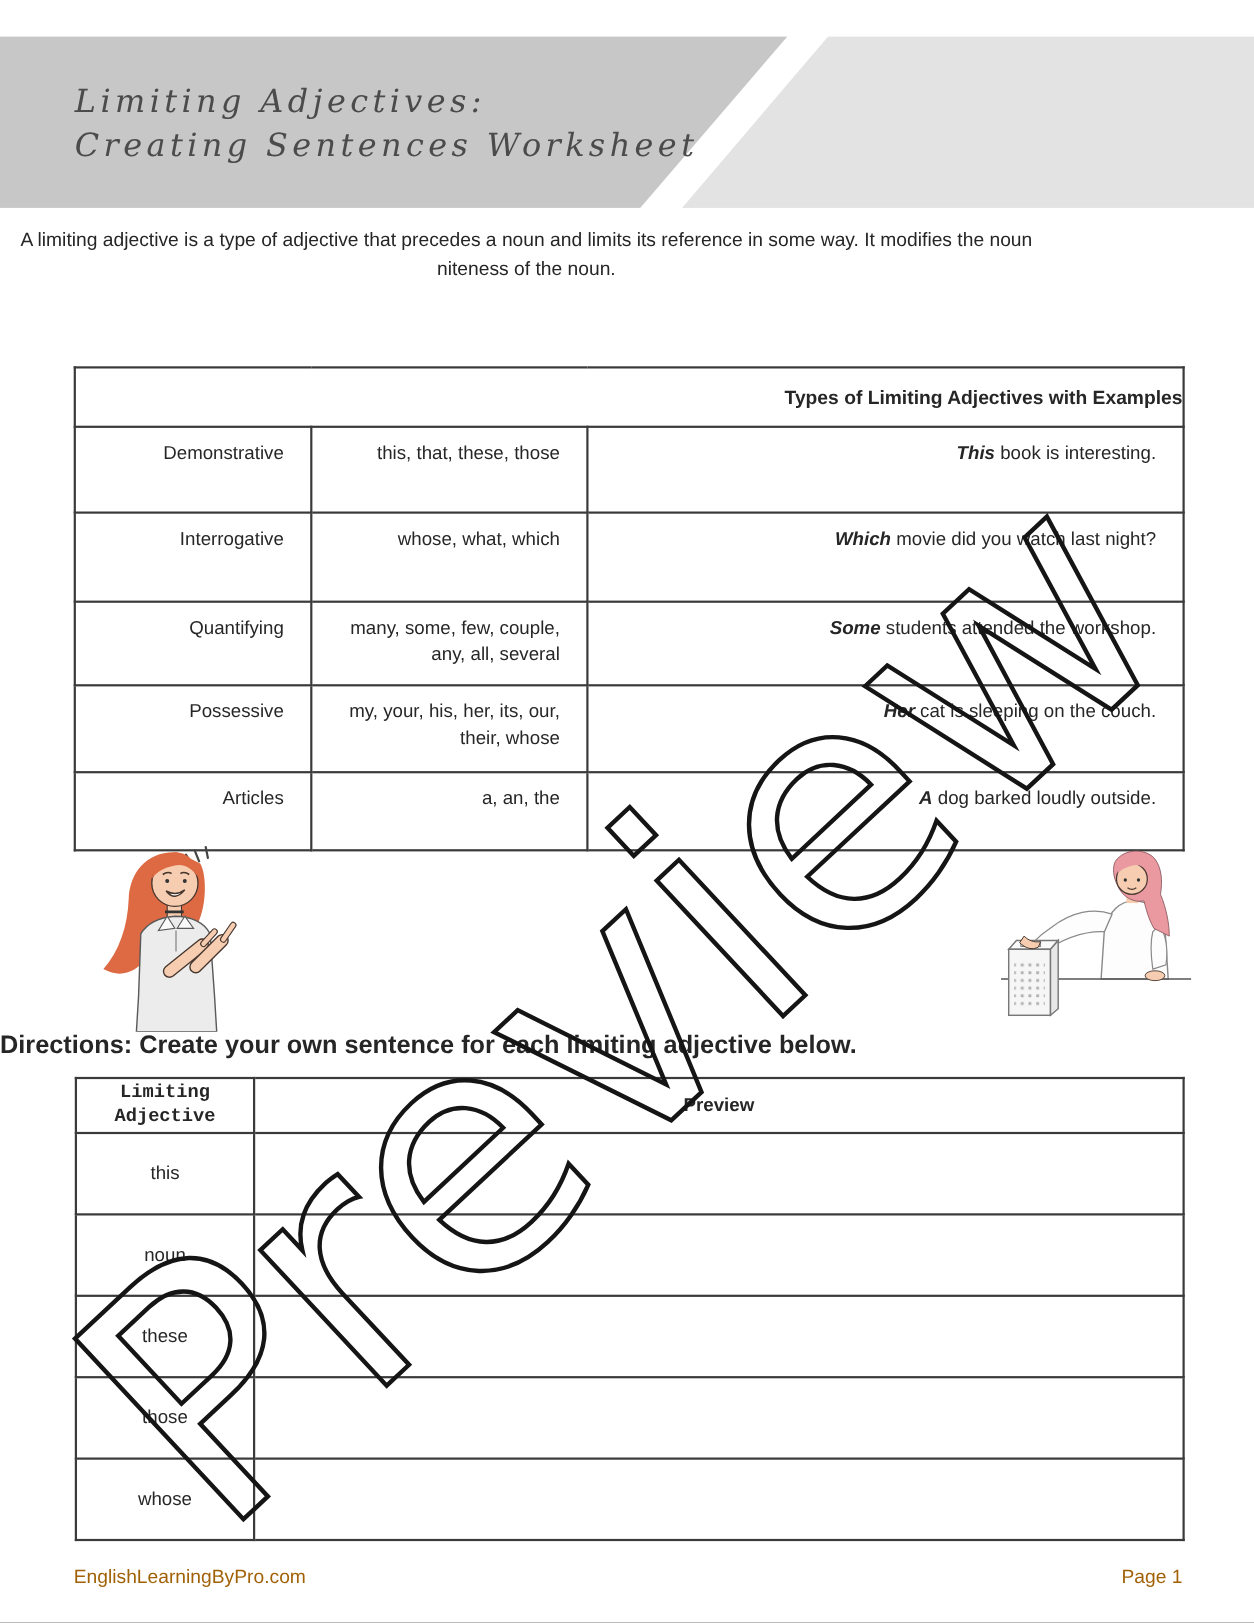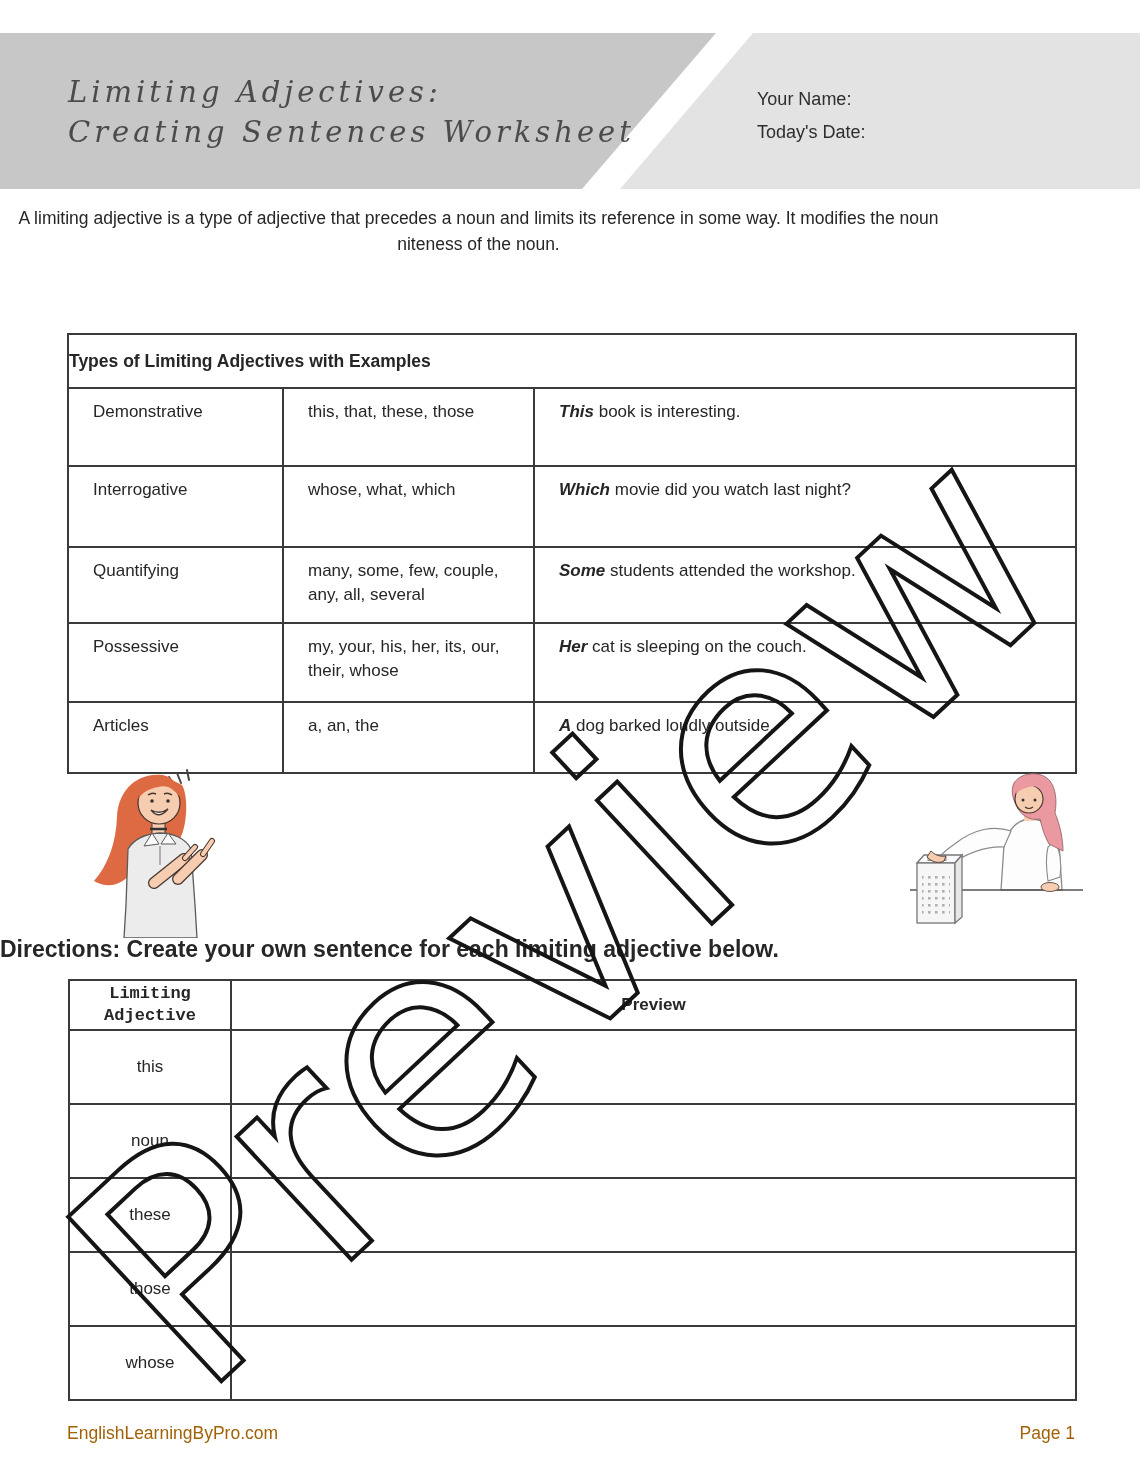--- a/index.html
+++ b/index.html
@@ -18,21 +18,21 @@
     font-size:29px; line-height:40px; letter-spacing:4px; color:#4b4b4b;
   }
   .namebox { position:absolute; left:757px; top:83px; font-size:18px; line-height:33px; color:#2e2e2e; }
   
   .intro { position:absolute; top:206px; left:0; width:957px; text-align:center;
            font-size:17.5px; line-height:25.5px; color:#262626; }
   
   table { border-collapse:collapse; table-layout:fixed; }
   td { border:2px solid #3a3a3a; }
   .types-table { position:absolute; left:67px; top:333px; width:1008px; }
-  .types-table td { text-align:left; vertical-align:top; font-size:17px; line-height:24px; padding:11px 24px 0 24px; color:#262626; }
+  .types-table td { text-align:right; vertical-align:top; font-size:17px; line-height:24px; padding:11px 24px 0 24px; color:#262626; }
   .types-table tr.hdr td { font-weight:bold; font-size:17.5px; vertical-align:middle; padding:8px 0; height:36px; }
   .types-table tr.r0 td { height:65px; }
   .types-table tr.r1 td { height:68px; }
   .types-table tr.r2 td { height:63px; }
   .types-table tr.r3 td { height:66px; }
   .types-table tr.r4 td { height:58px; }
   .lead { font-weight:bold; font-style:italic; }
   .directions { position:absolute; top:936px; left:0; width:1140px; text-align:left;
                 font-weight:bold; font-size:23px; color:#262626; }
   .practice-table { position:absolute; left:68px; top:979px; width:1007px; }
@@ -63,24 +63,20 @@
 <div class="page">
 
   <div class="band band-dark"></div>
   <div class="band band-light"></div>
 
   <div class="title">
     <div>Limiting Adjectives:</div>
     <div>Creating Sentences Worksheet</div>
   </div>
 
-  <div class="namebox">
-    <div>Your Name:</div>
-    <div>Today's Date:</div>
-  </div>
 
   <div class="intro">
     <div>A limiting adjective is a type of adjective that precedes a noun and limits its reference in some way. It modifies the noun</div>
     <div>niteness of the noun.</div>
   </div>
 
   <table class="types-table">
     <colgroup>
         <col style="width:215px">
         <col style="width:251px">

